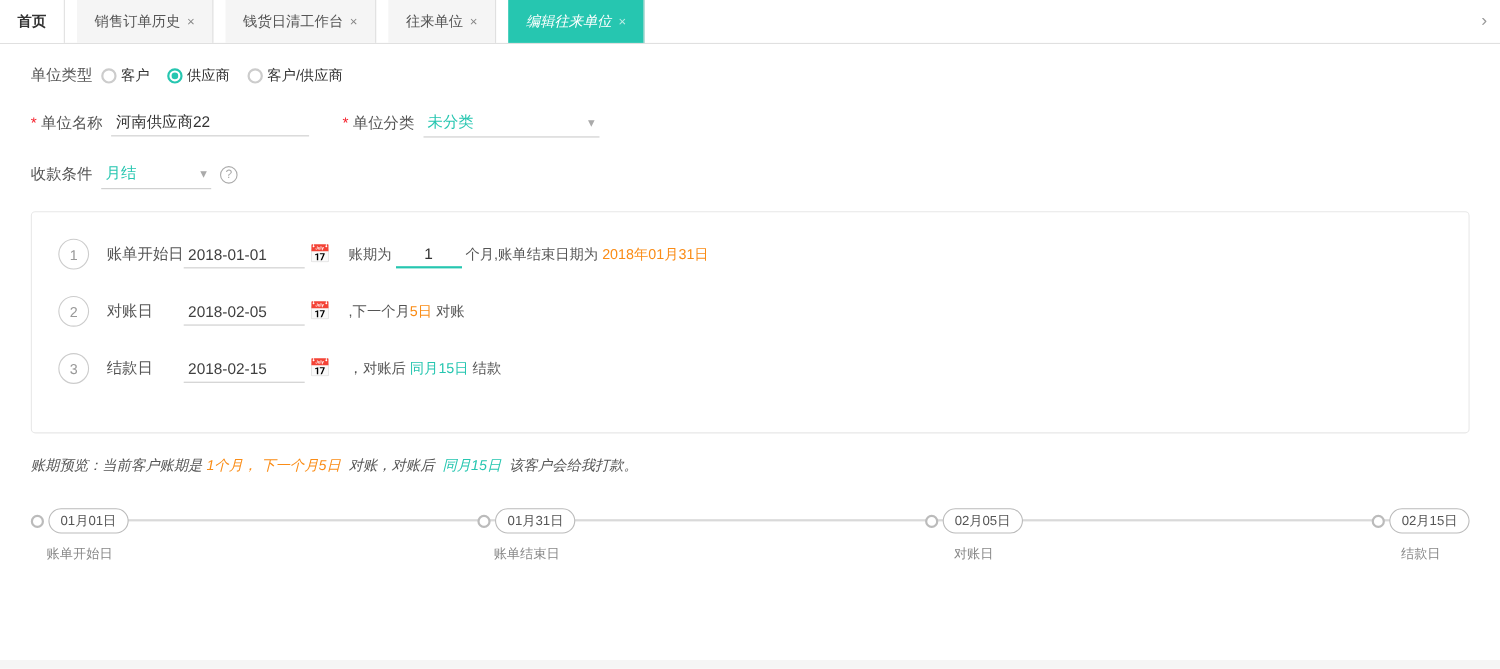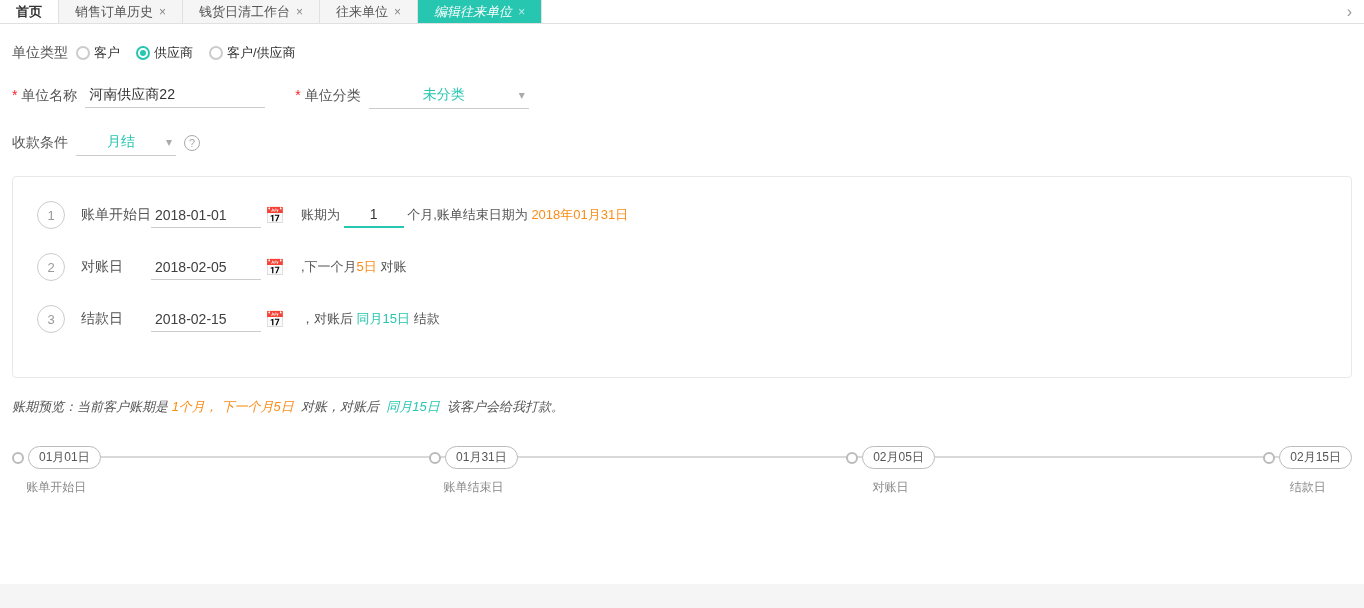--- a/index.html
+++ b/index.html
@@ -4,22 +4,23 @@
   <style>
     * { box-sizing: border-box; margin: 0; padding: 0; }
     body { font-family: "Microsoft YaHei", "PingFang SC", Arial, sans-serif; font-size: 14px; color: #333; background: #f5f5f5; }
 
     
     .tab-bar {
       display: flex;
       align-items: center;
       background: #fff;
       border-bottom: 1px solid #e0e0e0;
-      height: 24px;
+      height: 40px;
       padding: 0 0;
+      gap: 11px;
     }
     .tab-item {
       display: flex;
       align-items: center;
       padding: 0 16px;
       height: 100%;
       cursor: pointer;
       font-size: 13px;
       color: #555;
       border-right: 1px solid #e0e0e0;
@@ -49,21 +50,21 @@
       font-size: 16px;
       color: #999;
       cursor: pointer;
       display: flex;
       align-items: center;
       height: 100%;
     }
 
     
     .main-content {
-      padding: 20px 12px;
+      padding: 20px 28px;
       background: #fff;
       min-height: 560px;
     }
 
     
     .form-row {
       display: flex;
       align-items: center;
       margin-bottom: 20px;
       gap: 30px;
@@ -97,21 +98,20 @@
       cursor: pointer;
     }
     .select-wrap {
       display: flex;
       align-items: center;
       border-bottom: 1px solid #ccc;
       min-width: 120px;
       padding: 4px 4px;
       cursor: pointer;
       gap: 4px;
-      text-align: center;
     }
     .select-value {
       color: #26c6b0;
       flex: 1;
     }
     .chevron-down {
       color: #aaa;
       font-size: 12px;
     }
     .help-icon {

